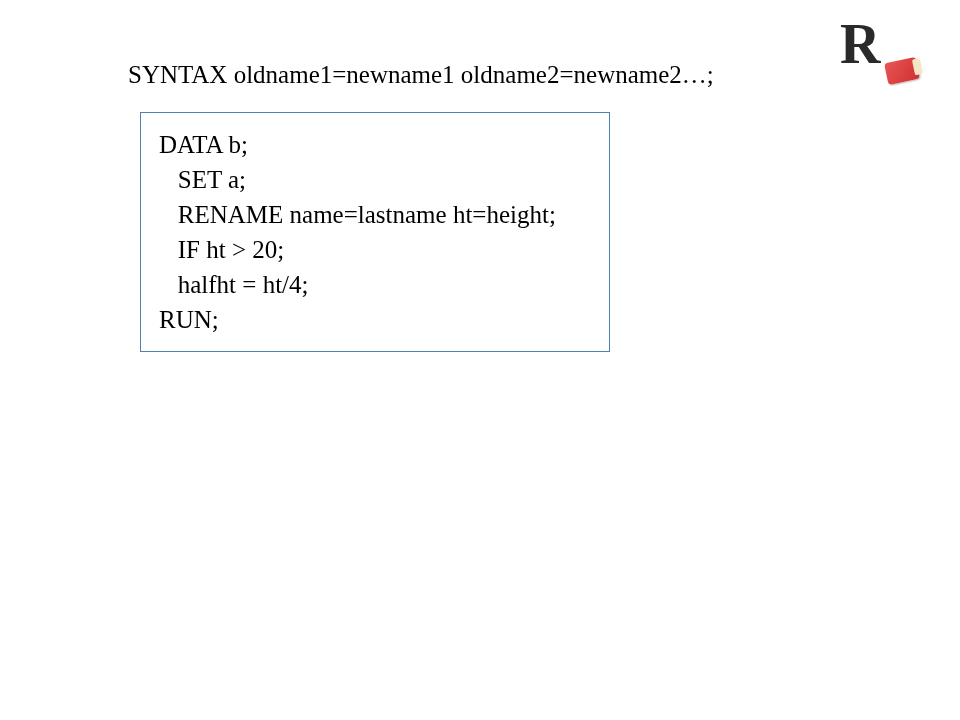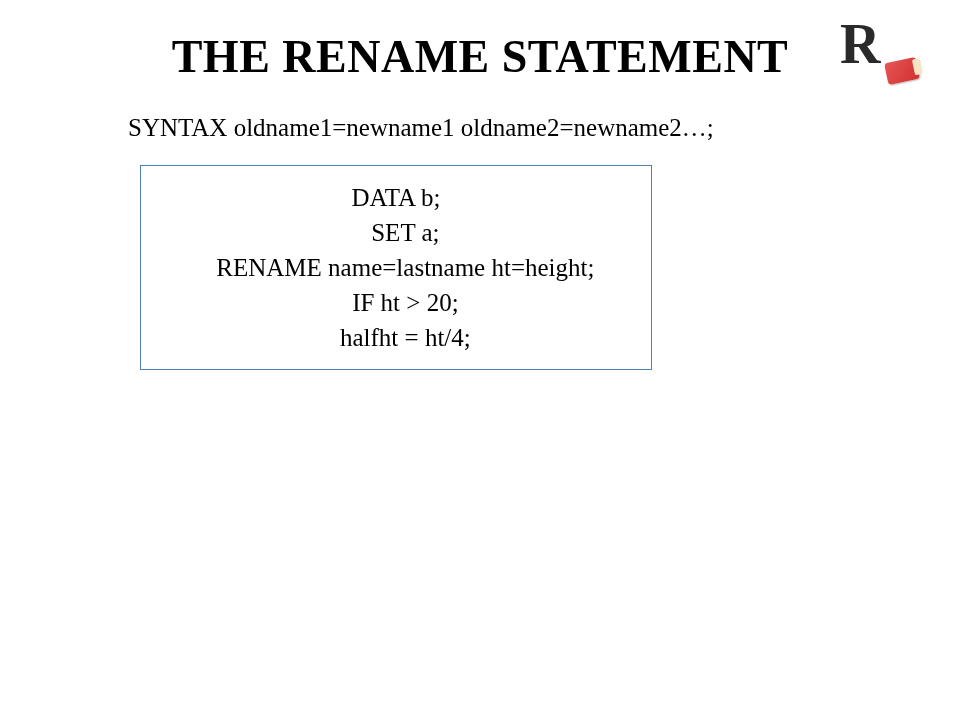--- a/index.html
+++ b/index.html
@@ -93,44 +93,43 @@
       padding-left: 58px;
       margin-top: 2px;
       margin-bottom: 10px;
       line-height: 1.35;
     }
     .code-box {
       border: 1.5px solid #5080b0;
       padding: 14px 18px 14px 18px;
       margin-left: 70px;
       margin-top: 20px;
-      width: 512px;
+      width: 470px;
       font-size: 25px;
       line-height: 1.4;
       font-family: Georgia, 'Times New Roman', serif;
-      text-align: center;
     }
     .code-line {
       white-space: pre;
     }
   </style>
 </head>
 <body>
 
 <div class="header">
-  <div class="title">THE RENAME STATEMENT</div>
   <div class="logo">
     <span class="logo-r">R</span>
     <span class="logo-eraser"></span>
   </div>
 </div>
 
 <div class="content">
   <div class="syntax-line">SYNTAX oldname1=newname1 oldname2=newname2…;</div>
 
   <div class="code-box">
     <div class="code-line">DATA b;</div>
     <div class="code-line">   SET a;</div>
     <div class="code-line">   RENAME name=lastname ht=height;</div>
     <div class="code-line">   IF ht &gt; 20;</div>
     <div class="code-line">   halfht = ht/4;</div>
+    <div class="code-line">RUN;</div>
   </div>
 </div>
 
 </body></html>

